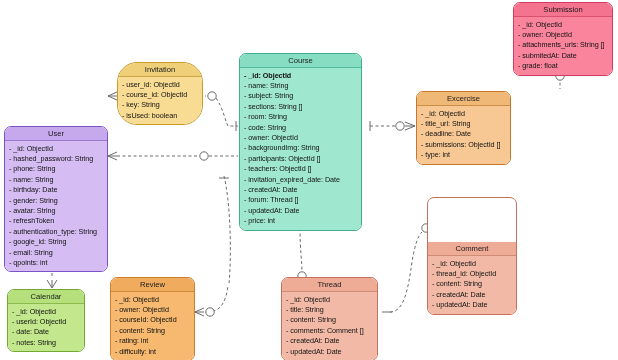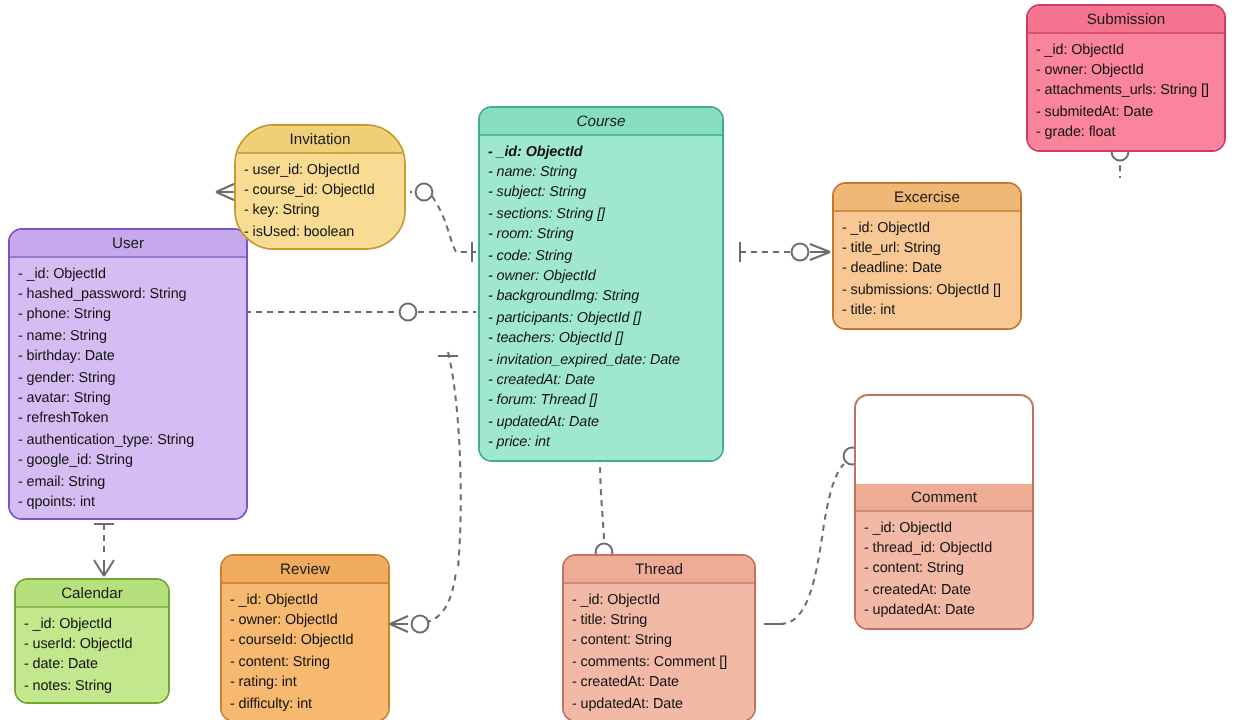--- a/index.html
+++ b/index.html
@@ -54,21 +54,21 @@
 
   
   .e-user       { border-color: #7c52c9; }
   .e-user .ent-title { background: #c6a8ec; border-bottom-color:#9a78d0; }
   .e-user .ent-body  { background: #d5bdf4; }
 
   .e-invitation { border-color: #c79a2a; }
   .e-invitation .ent-title { background: #f0cf79; border-bottom-color:#cca64a; }
   .e-invitation .ent-body  { background: #f8dc94; }
 
-  .e-course     { border-color: #3fae8e; font-style: italic; }
+  .e-course     { border-color: #3fae8e; }
   .e-course .ent-title { background: #86ddc2; border-bottom-color:#4fbb9c; }
   .e-course .ent-body  { background: #9fe8cf; }
 
   .e-excercise  { border-color: #c9762a; }
   .e-excercise .ent-title { background: #f0b877; border-bottom-color:#cc8d44; }
   .e-excercise .ent-body  { background: #f7c894; }
 
   .e-submission { border-color: #cf3b63; }
   .e-submission .ent-title { background: #f4738f; border-bottom-color:#d8516f; }
   .e-submission .ent-body  { background: #f9849c; }
@@ -151,21 +151,21 @@
 
       <g>
         <path d="M52,262 L52,278" stroke-dasharray="3,2.5"></path>
         <path d="M47,262 L57,262" stroke-dasharray="0"></path>
         <path d="M47,280 L52,288 M57,280 L52,288 M52,280 L52,288" stroke-dasharray="0"></path>
       </g>
 
     </g>
   </svg>
 
-  <div class="entity e-user" style="left:4px; top:114px; width:120px;">
+  <div class="entity e-user" style="left:4px; top:126px; width:104px;">
     <div class="ent-title">User</div>
     <div class="ent-body">
       <div class="attr">- _id: ObjectId</div>
       <div class="attr">- hashed_password: String</div>
       <div class="attr">- phone: String</div>
       <div class="attr">- name: String</div>
       <div class="attr">- birthday: Date</div>
       <div class="attr">- gender: String</div>
       <div class="attr">- avatar: String</div>
       <div class="attr">- refreshToken</div>
@@ -207,21 +207,21 @@
     </div>
   </div>
 
   <div class="entity e-excercise" style="left:416px; top:91px; width:95px;">
     <div class="ent-title">Excercise</div>
     <div class="ent-body">
       <div class="attr">- _id: ObjectId</div>
       <div class="attr">- title_url: String</div>
       <div class="attr">- deadline: Date</div>
       <div class="attr">- submissions: ObjectId []</div>
-      <div class="attr">- title: int</div>
+      <div class="attr">- type: int</div>
     </div>
   </div>
 
   <div class="entity e-submission" style="left:513px; top:2px; width:100px;">
     <div class="ent-title">Submission</div>
     <div class="ent-body">
       <div class="attr">- _id: ObjectId</div>
       <div class="attr">- owner: ObjectId</div>
       <div class="attr">- attachments_urls: String []</div>
       <div class="attr">- submitedAt: Date</div>

